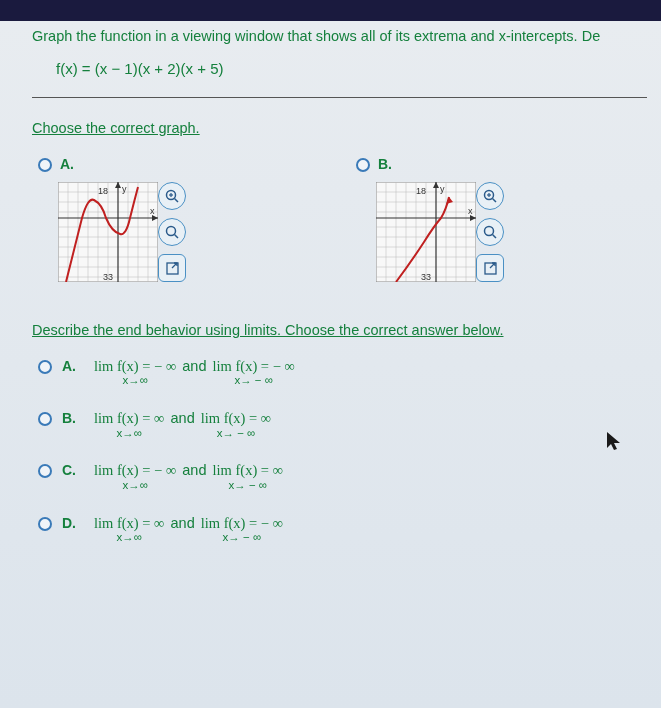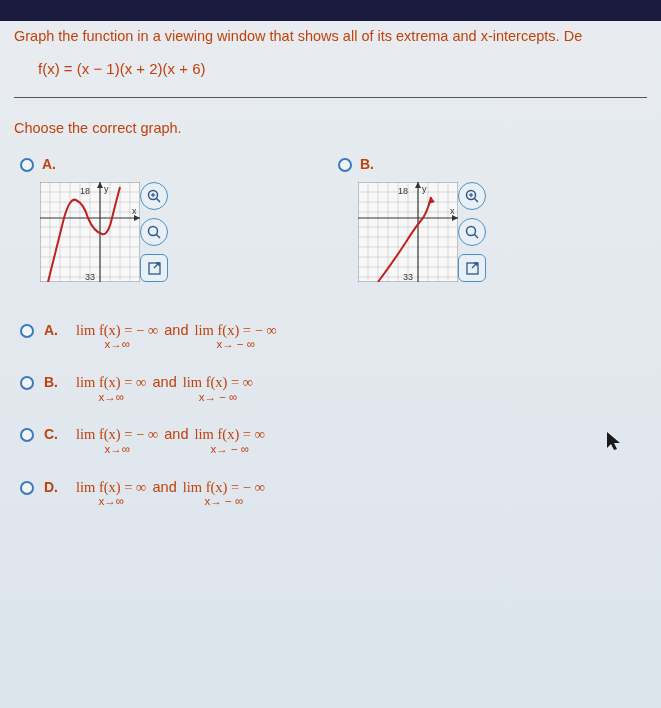--- a/index.html
+++ b/index.html
@@ -5,40 +5,41 @@
     * { box-sizing: border-box; margin: 0; padding: 0; }
     body {
       font-family: Arial, sans-serif;
       background: linear-gradient(to bottom, #1a1a3e 0%, #1a1a3e 3%, #e8ecf0 3%, #dce4ec 100%);
       width: 661px;
       height: 708px;
       position: relative;
       overflow: hidden;
     }
     .content {
-      padding: 28px 14px 10px 14px;
-      color: #c2410c;
+      padding: 28px 14px 10px 32px;
+      color: #15803d;
       font-size: 14px;
     }
     .question-text {
       margin-bottom: 16px;
       font-size: 14.5px;
     }
     .equation {
       margin-left: 24px;
       margin-bottom: 20px;
       font-size: 15px;
     }
     .divider {
       border-top: 1px solid #555;
       margin: 8px 0 22px 0;
     }
     .instruction {
       margin-bottom: 20px;
       font-size: 14.5px;
+      text-decoration: underline;
     }
     .graph-options {
       display: flex;
       gap: 170px;
       margin-bottom: 40px;
       margin-left: 6px;
     }
     .graph-option {
       display: flex;
       align-items: flex-start;
@@ -128,21 +129,21 @@
       font-size: 20px;
       color: #1a1a1a;
     }
     svg { display: block; }
   </style>
 </head>
 <body>
 
 <div class="content">
   <div class="question-text">Graph the function in a viewing window that shows all of its extrema and x-intercepts. De</div>
-  <div class="equation">f(x) = (x − 1)(x + 2)(x + 6)</div>
+  <div class="equation">f(x) = (x − 1)(x + 2)(x + 5)</div>
   <div class="divider"></div>
   <div class="instruction">Choose the correct graph.</div>
 
   <div class="graph-options">
 
     <div>
       <div class="graph-option">
         <span class="radio"></span>
         <span class="option-label">A.</span>
       </div>
@@ -264,20 +265,21 @@
             <svg width="13" height="13" viewBox="0 0 13 13">
                 <rect x="1" y="1" width="11" height="11" stroke="#2a5a8a" stroke-width="1.3" fill="none"></rect>
                 <path d="M6 6 L11 1 M8 1 L11 1 L11 4" stroke="#2a5a8a" stroke-width="1.3" fill="none"></path>
               </svg>
           </div>
         </div>
       </div>
     </div>
   </div>
 
+  <div class="instruction">Describe the end behavior using limits. Choose the correct answer below.</div>
 
   <div class="mc-options">
     <div class="mc-option">
       <span class="radio"></span>
       <span class="option-label">A.</span>
       <span class="mc-text">
         <span class="limit-expr"><span class="limit-top">lim f(x) = − ∞</span><span class="limit-bot">x→∞</span></span>
         <span>and</span>
         <span class="limit-expr"><span class="limit-top">lim f(x) = − ∞</span><span class="limit-bot">x→ − ∞</span></span>
       </span>

